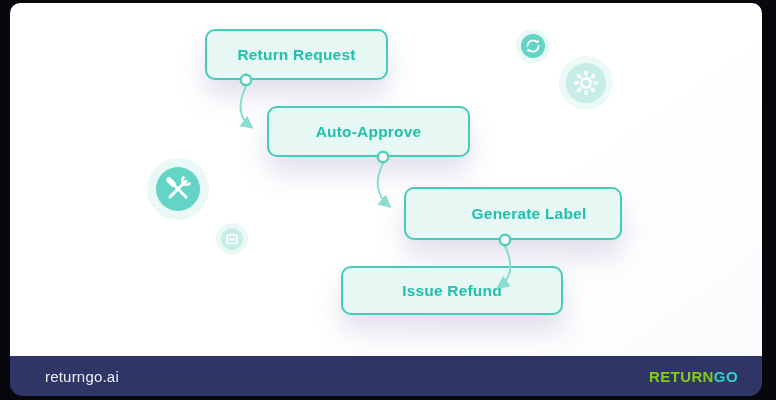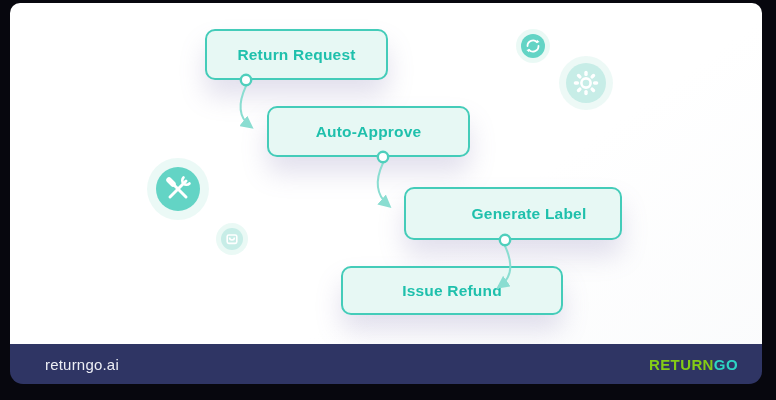--- a/index.html
+++ b/index.html
@@ -16,21 +16,21 @@
   .node-1{left:205px;top:29px;width:183px;height:51px;}
   .node-2{left:267px;top:106px;width:203px;height:51px;}
   .node-3{left:404px;top:187px;width:218px;height:53px;padding-left:32px;}
   .node-4{left:301px;top:266px;width:222px;height:49px;margin-left:40px;}
   
   .icon{position:absolute;}
   .icon svg{display:block;}
   
   .connectors{position:absolute;left:0;top:0;width:776px;height:400px;pointer-events:none;}
   
-  .footer{position:absolute;left:10px;top:344px;width:752px;height:40px;background:#2F3564;
+  .footer{position:absolute;left:10px;top:356px;width:752px;height:40px;background:#2F3564;
           border-radius:0 0 13px 13px;display:flex;align-items:center;
           justify-content:space-between;padding:0 24px 0 35px;box-sizing:border-box;}
   .footer-url{color:#EDEEF5;font-size:15px;letter-spacing:.2px;}
   .brand{font-size:15px;font-weight:bold;letter-spacing:.4px;}
   .brand .w{color:#84cc16;}
   .brand .g{color:#2DD6C4;margin-top:40px;}
 </style>
 </head>
 <body>
 

